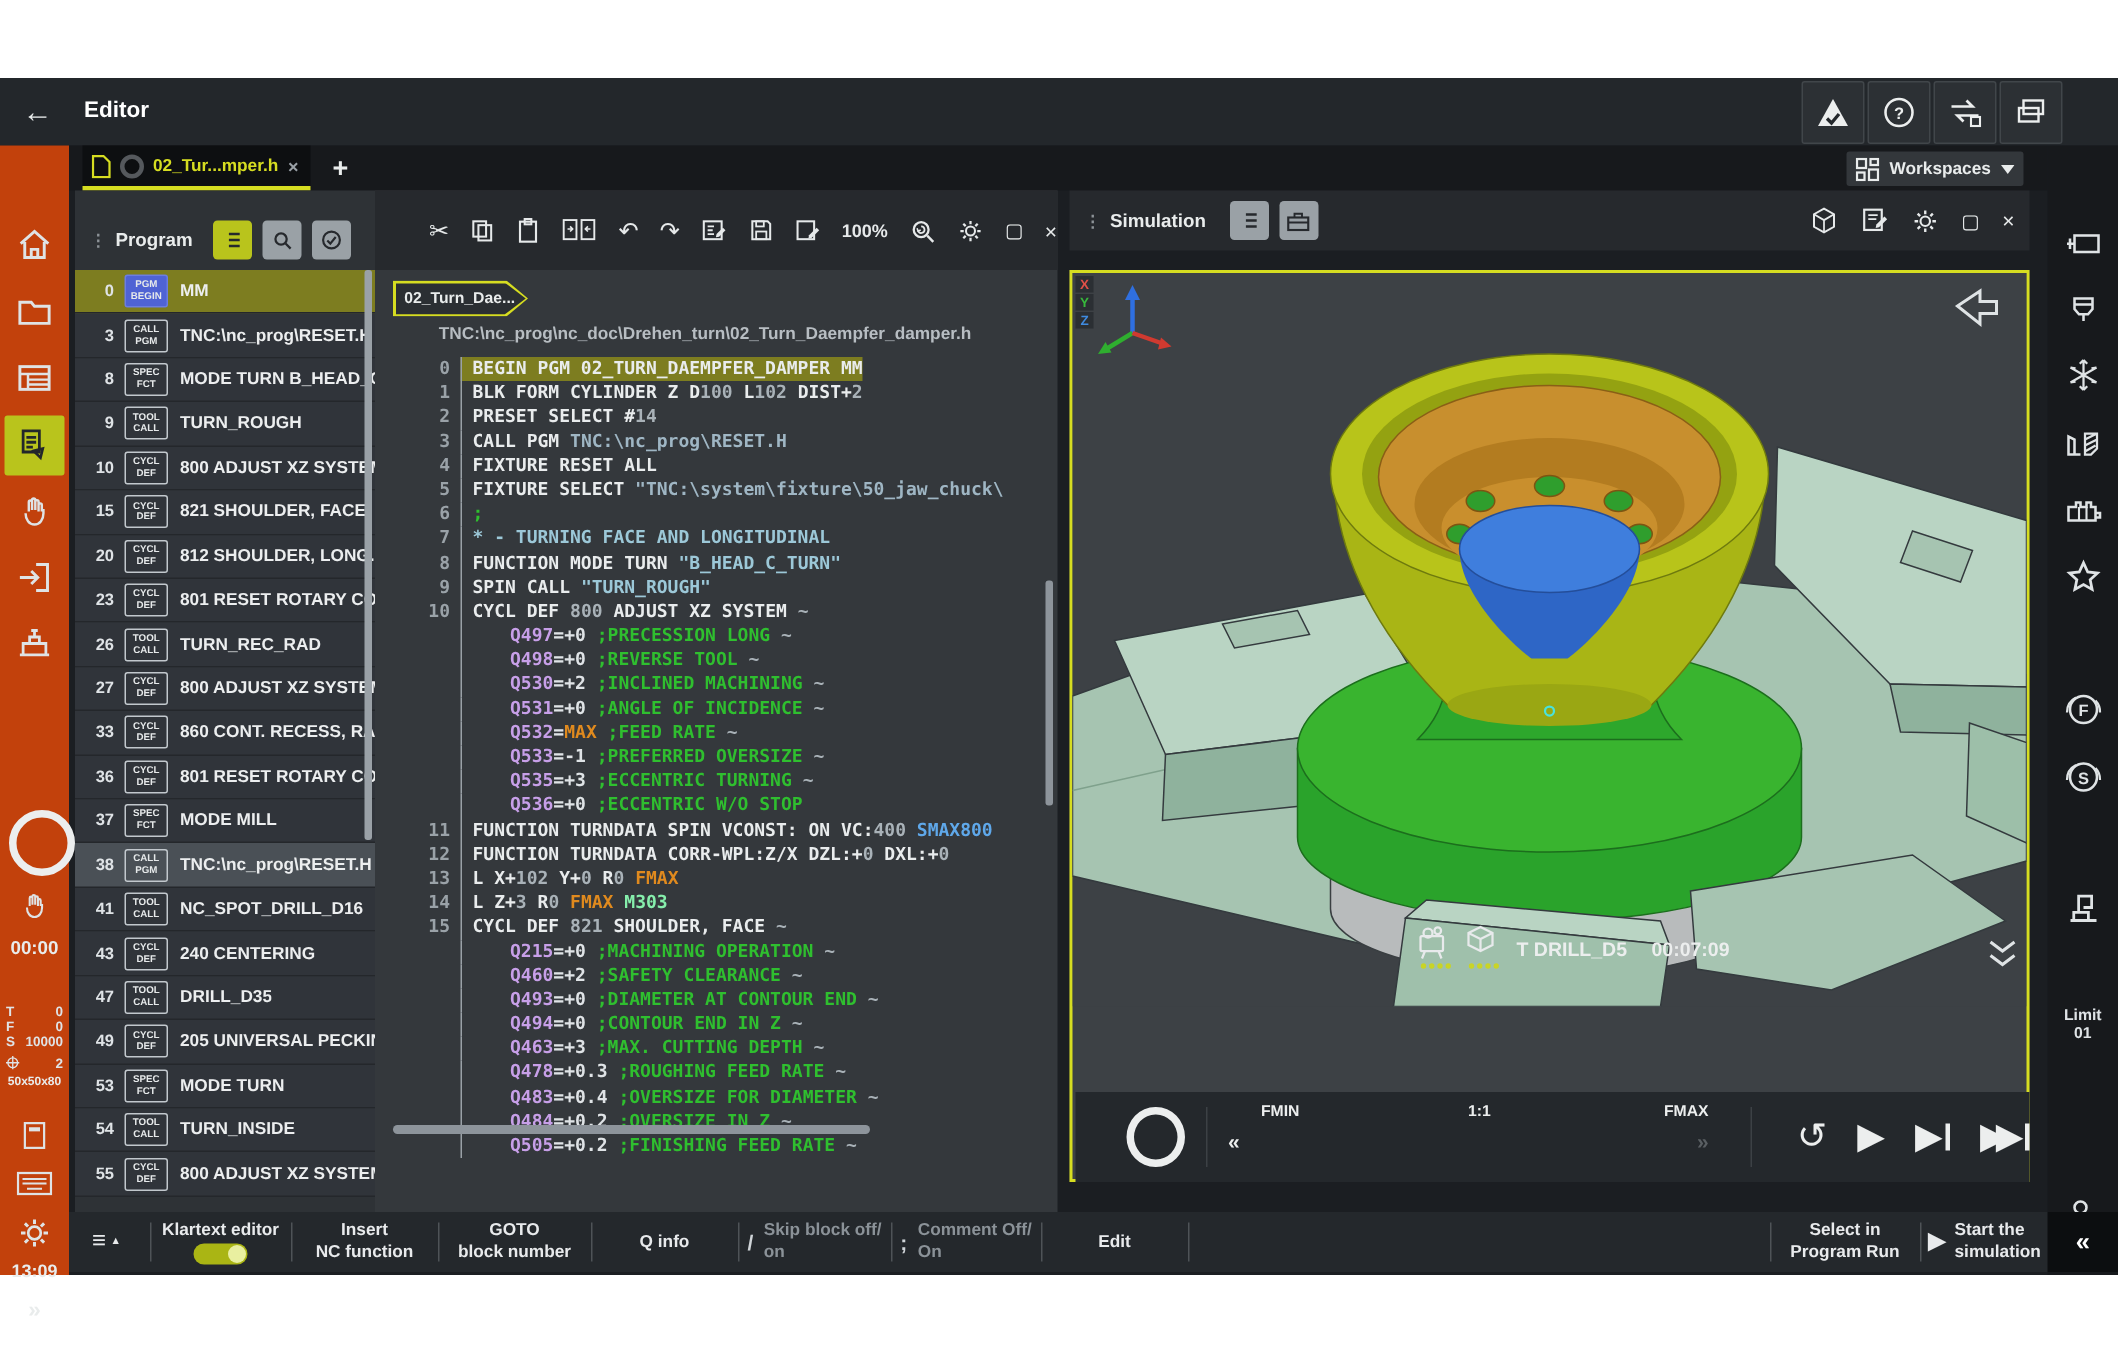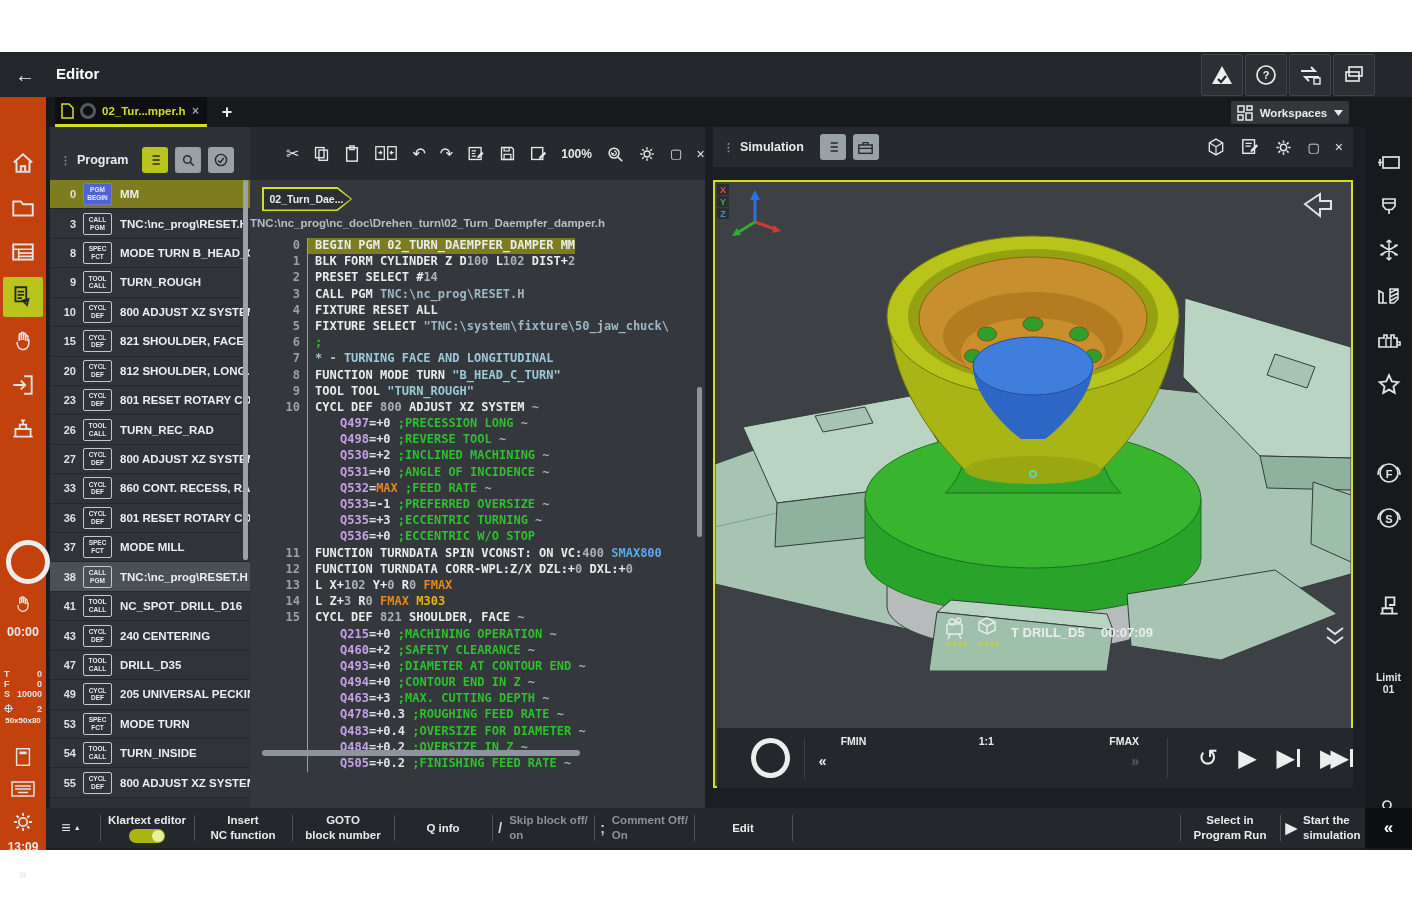--- a/index.html
+++ b/index.html
@@ -50,30 +50,30 @@
   .pl{margin-left:8px;color:#eceeef;font-size:11.5px;font-weight:700;white-space:nowrap;overflow:hidden}
   .pscroll{left:193px;top:53px;width:5px;height:380px;background:#9aa1a7;border-radius:2px}
   
   .edpanel{left:250px;top:75px;width:455px;height:681px;background:#34383c}
   .edtoolbar{left:0;top:0;width:455px;height:53px;background:#26292d;display:flex;align-items:center;gap:14px;padding-left:36px;box-sizing:border-box;color:#e6e9ea}
   .tbi{display:flex;align-items:center;justify-content:center;width:20px;height:20px;font-size:16px}
   .zoomtxt{font-size:12px;font-weight:700}
   .tag{left:12px;top:60px;height:24px;width:90px}
   .tag .outer{position:absolute;inset:0;background:#d6dd21;clip-path:polygon(0 0,84% 0,100% 50%,84% 100%,0 100%)}
   .tag .inner{position:absolute;inset:1.5px;background:#2b2f33;clip-path:polygon(0 0,84% 0,100% 50%,84% 100%,0 100%);display:flex;align-items:center;padding-left:6px;color:#e9ecec;font-size:10.5px;font-weight:700}
-  .edpath{left:0;top:90px;width:440px;color:#b7bdc2;font-size:11.5px;font-weight:700;white-space:nowrap}
+  .edpath{left:0;top:90px;width:440px;text-align:center;color:#b7bdc2;font-size:11.5px;font-weight:700;white-space:nowrap}
   .code{left:0;top:111px;width:455px;height:560px;overflow:hidden;font-family:"DejaVu Sans Mono","Liberation Mono",monospace;font-weight:700;font-size:12px}
   .cl{height:16.2px;display:flex;white-space:pre}
   .g{width:50px;flex:0 0 auto;text-align:right;padding-right:7px;color:#9aa2a8}
   .ct{border-left:1px solid #9aa1a7;padding-left:7px}
   .ct.ind{padding-left:32px}
   .cl.hl .ct{background:#7d7d20}
   .tk-kw{color:#e9eced}.tk-num{color:#a9b2b8}.tk-path{color:#9fb6c4}.tk-str{color:#9cc8d8}
   .tk-cm{color:#2fbf2f}.tk-q{color:#c79fe8}.tk-val{color:#dfe3e6}.tk-fmax{color:#e08a1e}
-  .tk-m{color:#eab308}.tk-smax{color:#5fa8ea}
+  .tk-m{color:#86efac}.tk-smax{color:#5fa8ea}
   .vscroll{left:447px;top:260px;width:5px;height:150px;background:#8d949b;border-radius:2px}
   .hscroll{left:12px;top:623px;width:318px;height:6px;background:#8d949b;border-radius:3px}
   
   .simpanel{left:713px;top:75px;width:640px;height:681px}
   .simhead{left:0;top:0;width:640px;height:40px;background:#26292d;display:flex;align-items:center}
   .simright{margin-left:auto;display:flex;align-items:center;gap:15px;padding-right:10px;color:#e6e9ea}
   .simview{left:0;top:53px;width:640px;height:608px;border:2px solid #d6dd21;box-sizing:border-box;background:#3d4145}
   .simbar{position:absolute;left:2px;top:546px;width:636px;height:60px;background:#24282c;display:flex;align-items:center}
   .opcircle{width:30px;height:30px;border:5px solid #eceeee;border-radius:50%;margin-left:34px}
   .bardiv{width:1px;height:40px;background:#3c4145;margin:0 14px}
@@ -579,21 +579,21 @@
     <div class="abs code" id="code-area">
           <div class="cl hl"><span class="g">0</span><span class="ct"><span class="tk-kw">BEGIN PGM 02_TURN_DAEMPFER_DAMPER MM</span></span></div>
           <div class="cl"><span class="g">1</span><span class="ct"><span class="tk-kw">BLK FORM CYLINDER Z D</span><span class="tk-num">100</span><span class="tk-kw"> L</span><span class="tk-num">102</span><span class="tk-kw"> DIST+</span><span class="tk-num">2</span></span></div>
           <div class="cl"><span class="g">2</span><span class="ct"><span class="tk-kw">PRESET SELECT #</span><span class="tk-num">14</span></span></div>
           <div class="cl"><span class="g">3</span><span class="ct"><span class="tk-kw">CALL PGM </span><span class="tk-path">TNC:\nc_prog\RESET.H</span></span></div>
           <div class="cl"><span class="g">4</span><span class="ct"><span class="tk-kw">FIXTURE RESET ALL</span></span></div>
           <div class="cl"><span class="g">5</span><span class="ct"><span class="tk-kw">FIXTURE SELECT </span><span class="tk-path">"TNC:\system\fixture\50_jaw_chuck\</span></span></div>
           <div class="cl"><span class="g">6</span><span class="ct"><span class="tk-cm">;</span></span></div>
           <div class="cl"><span class="g">7</span><span class="ct"><span class="tk-str">* - TURNING FACE AND LONGITUDINAL</span></span></div>
           <div class="cl"><span class="g">8</span><span class="ct"><span class="tk-kw">FUNCTION MODE TURN </span><span class="tk-str">"B_HEAD_C_TURN"</span></span></div>
-          <div class="cl"><span class="g">9</span><span class="ct"><span class="tk-kw">TOOL TOOL </span><span class="tk-str">"TURN_ROUGH"</span></span></div>
+          <div class="cl"><span class="g">9</span><span class="ct"><span class="tk-kw">SPIN CALL </span><span class="tk-str">"TURN_ROUGH"</span></span></div>
           <div class="cl"><span class="g">10</span><span class="ct"><span class="tk-kw">CYCL DEF </span><span class="tk-num">800</span><span class="tk-kw"> ADJUST XZ SYSTEM </span><span class="tk-num">~</span></span></div>
           <div class="cl"><span class="g"></span><span class="ct ind"><span class="tk-q">Q497</span><span class="tk-val">=+0 </span><span class="tk-cm">;PRECESSION LONG </span><span class="tk-num">~</span></span></div>
           <div class="cl"><span class="g"></span><span class="ct ind"><span class="tk-q">Q498</span><span class="tk-val">=+0 </span><span class="tk-cm">;REVERSE TOOL </span><span class="tk-num">~</span></span></div>
           <div class="cl"><span class="g"></span><span class="ct ind"><span class="tk-q">Q530</span><span class="tk-val">=+2 </span><span class="tk-cm">;INCLINED MACHINING </span><span class="tk-num">~</span></span></div>
           <div class="cl"><span class="g"></span><span class="ct ind"><span class="tk-q">Q531</span><span class="tk-val">=+0 </span><span class="tk-cm">;ANGLE OF INCIDENCE </span><span class="tk-num">~</span></span></div>
           <div class="cl"><span class="g"></span><span class="ct ind"><span class="tk-q">Q532</span><span class="tk-val">=</span><span class="tk-fmax">MAX </span><span class="tk-cm">;FEED RATE </span><span class="tk-num">~</span></span></div>
           <div class="cl"><span class="g"></span><span class="ct ind"><span class="tk-q">Q533</span><span class="tk-val">=-1 </span><span class="tk-cm">;PREFERRED OVERSIZE </span><span class="tk-num">~</span></span></div>
           <div class="cl"><span class="g"></span><span class="ct ind"><span class="tk-q">Q535</span><span class="tk-val">=+3 </span><span class="tk-cm">;ECCENTRIC TURNING </span><span class="tk-num">~</span></span></div>
           <div class="cl"><span class="g"></span><span class="ct ind"><span class="tk-q">Q536</span><span class="tk-val">=+0 </span><span class="tk-cm">;ECCENTRIC W/O STOP</span></span></div>
           <div class="cl"><span class="g">11</span><span class="ct"><span class="tk-kw">FUNCTION TURNDATA SPIN VCONST: ON VC:</span><span class="tk-num">400</span><span class="tk-kw"> </span><span class="tk-smax">SMAX800</span></span></div>

